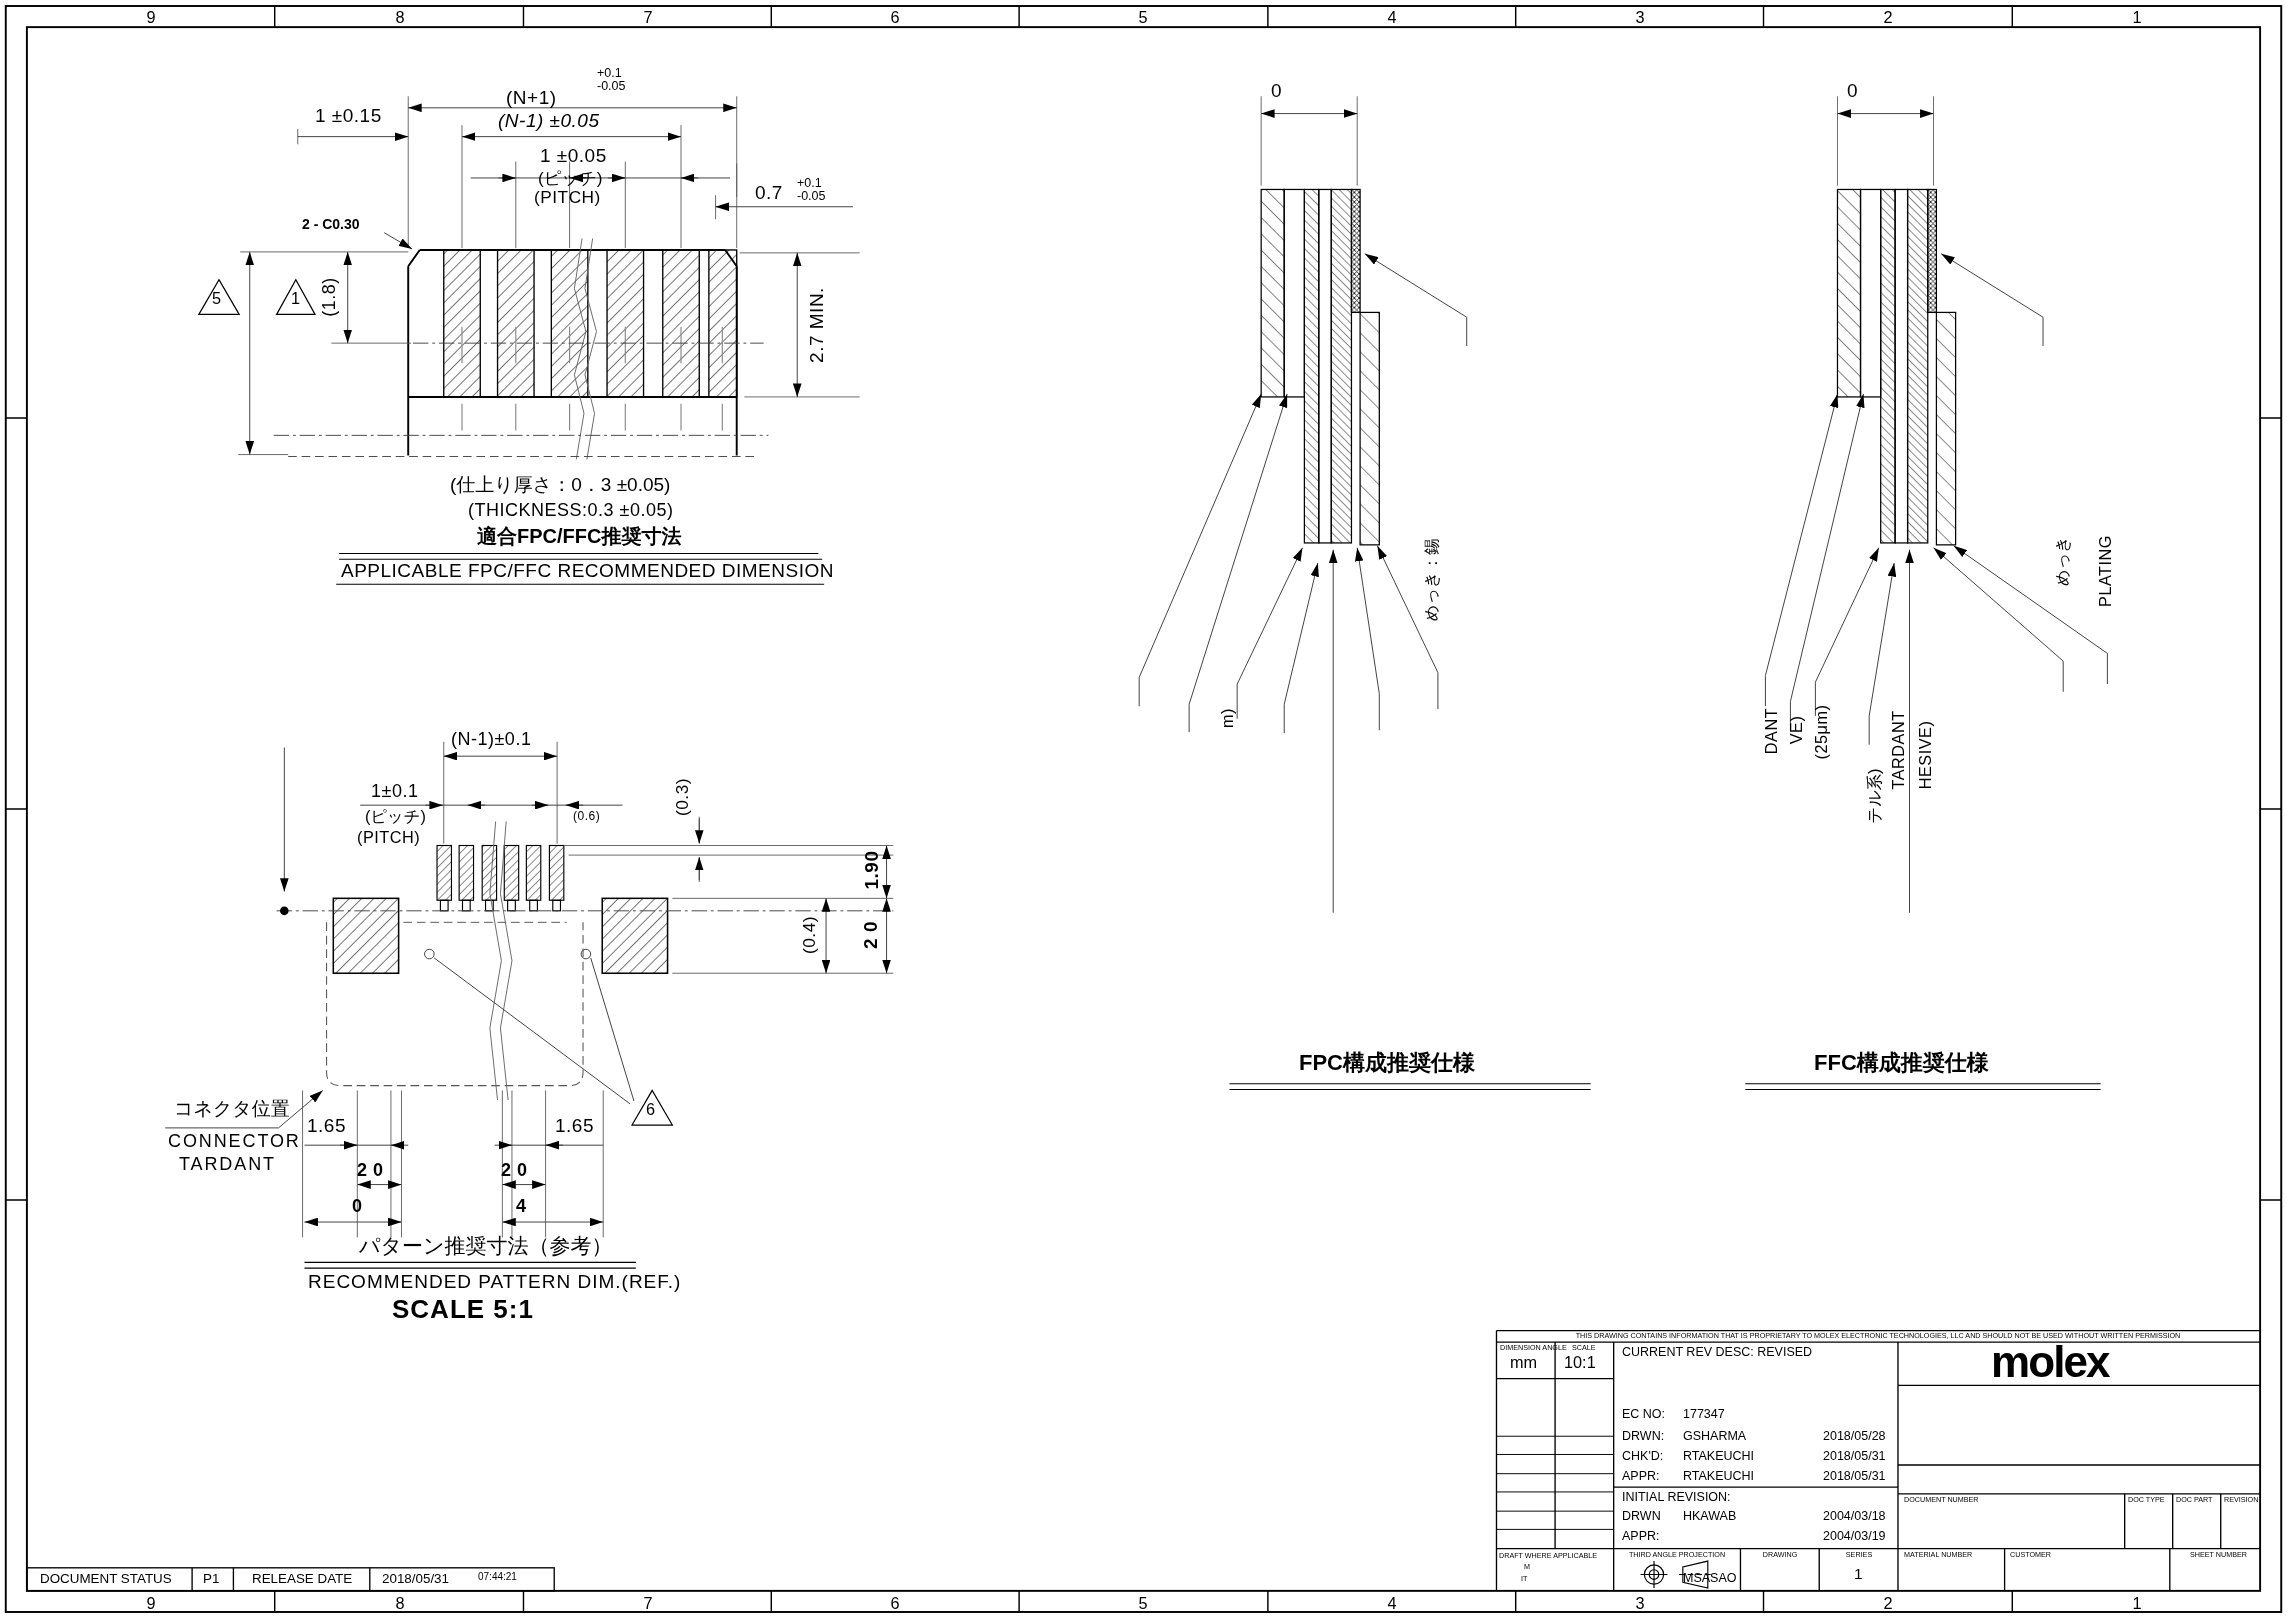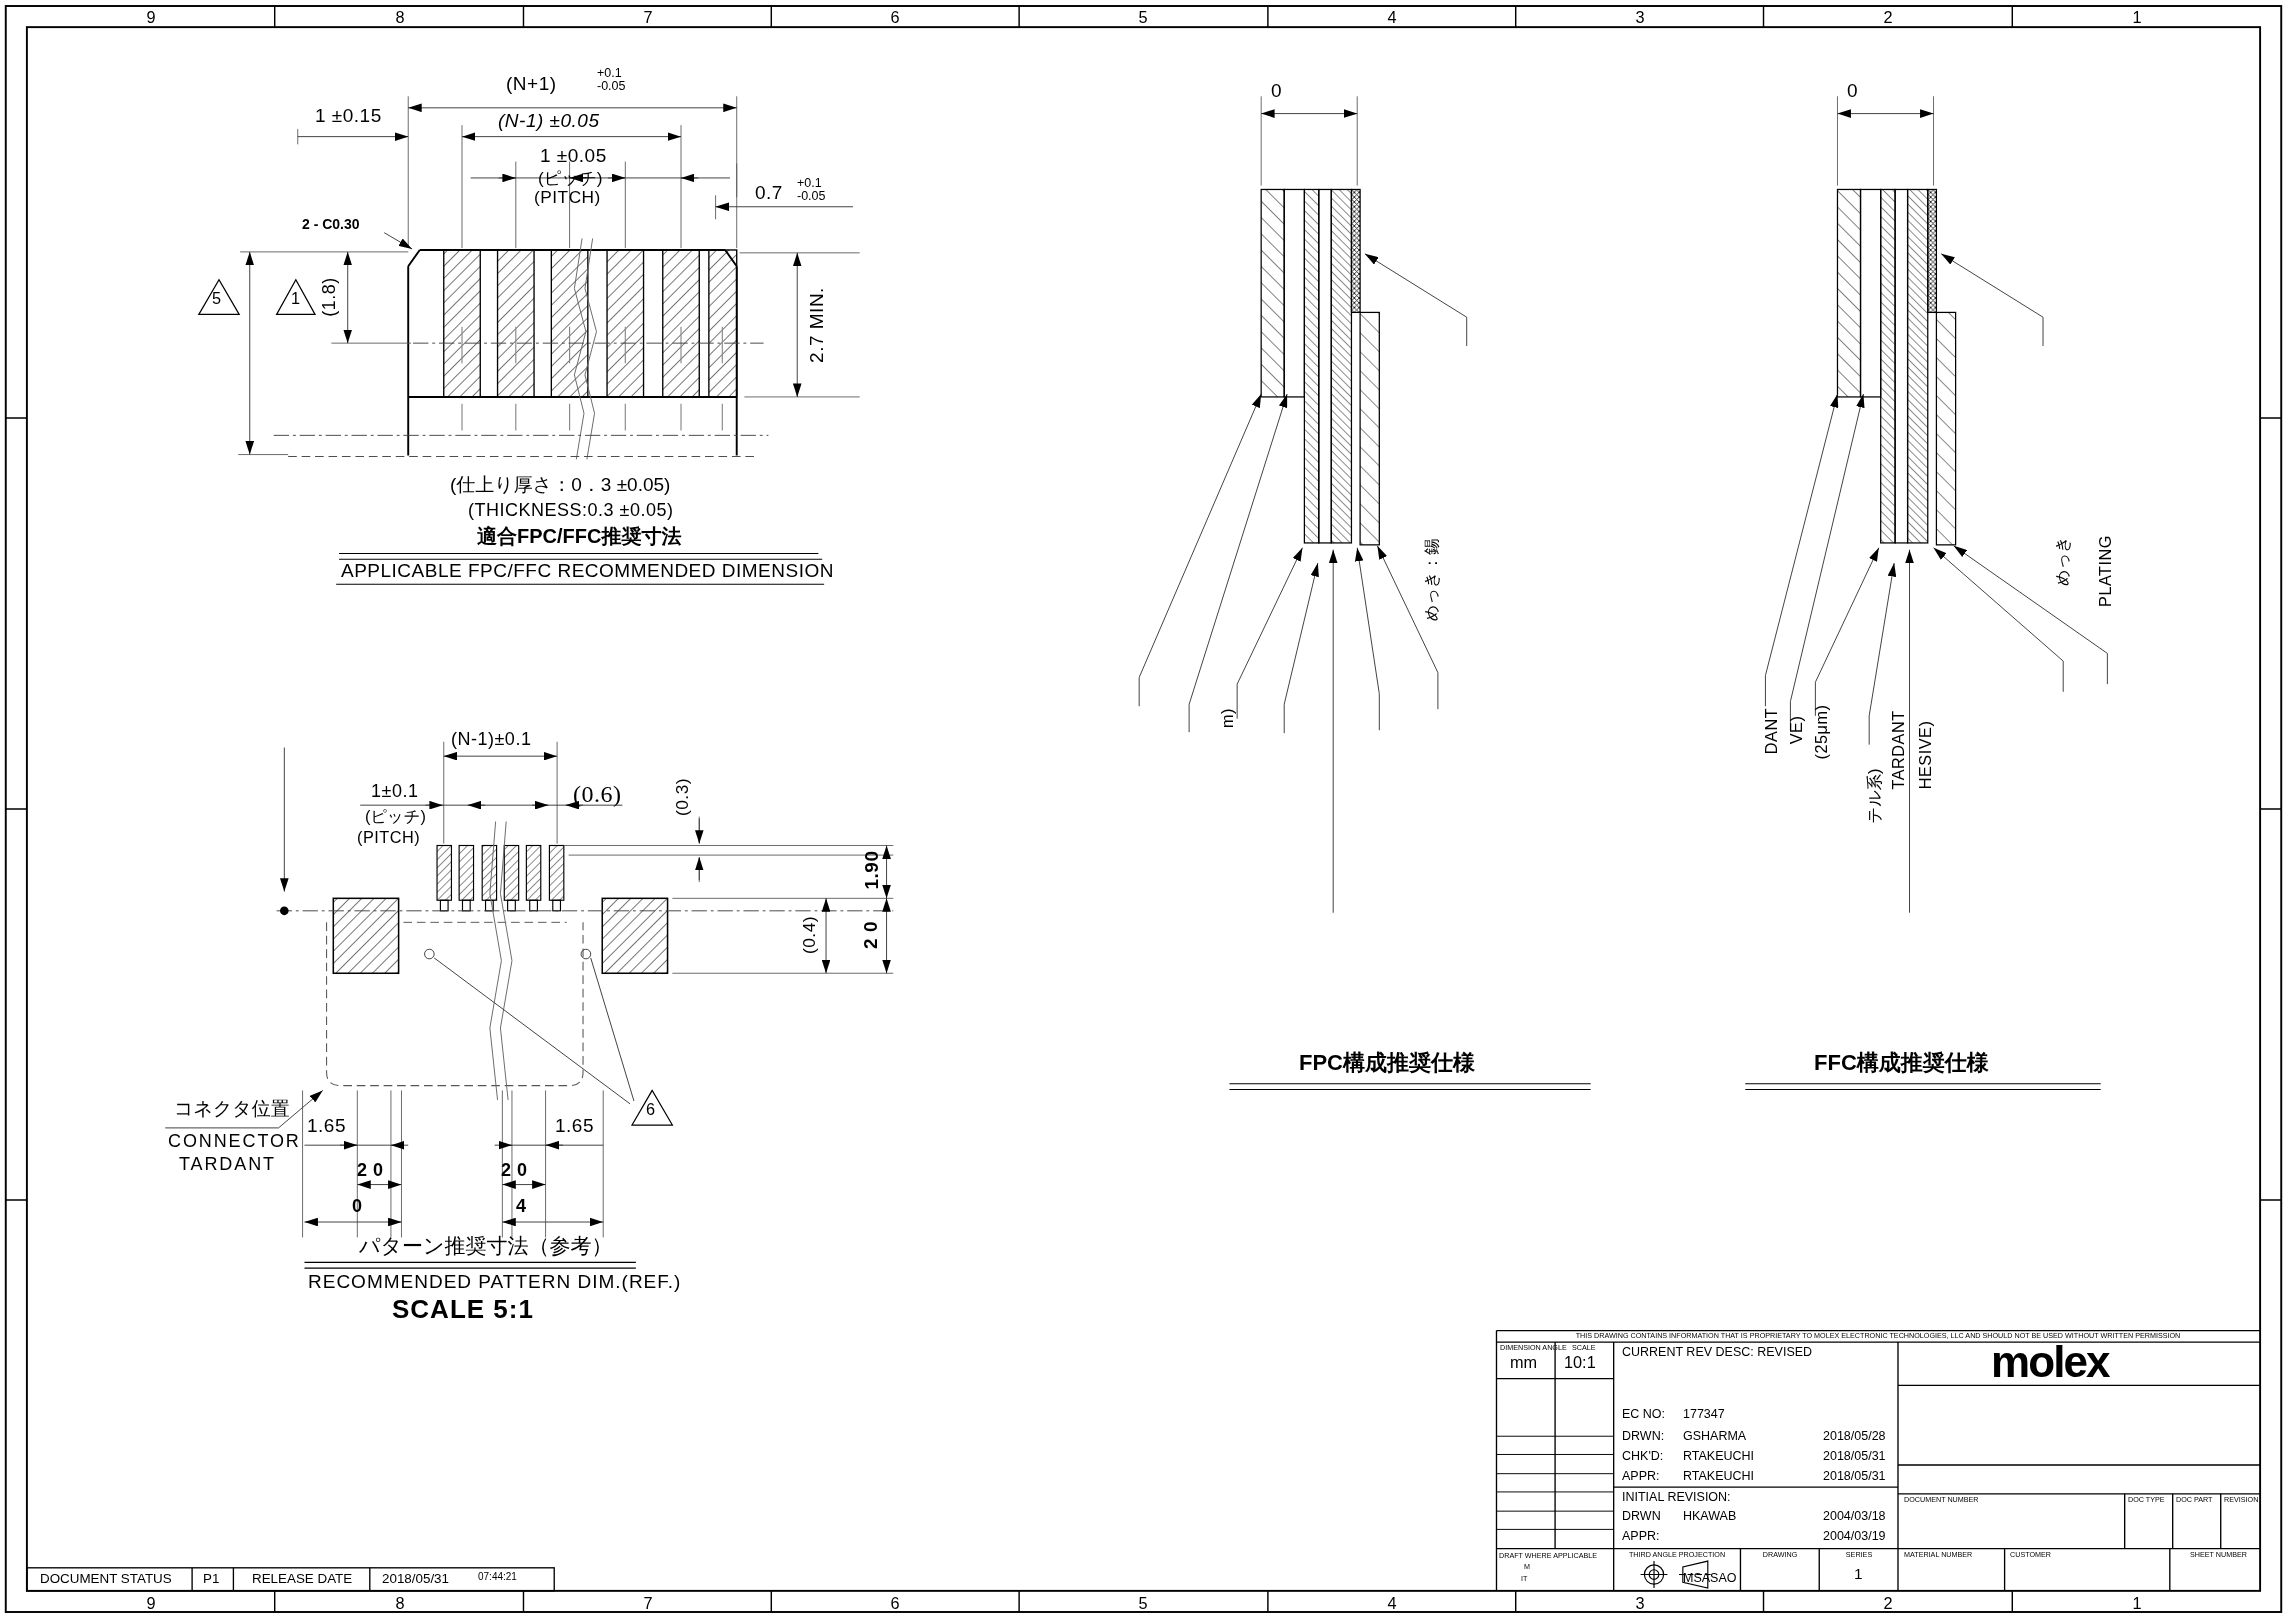--- a/index.html
+++ b/index.html
@@ -315,21 +315,21 @@
 <span class="zn" style="left:151px;top:1594px;">9</span>
 <span class="zn" style="left:400px;top:1594px;">8</span>
 <span class="zn" style="left:648px;top:1594px;">7</span>
 <span class="zn" style="left:895px;top:1594px;">6</span>
 <span class="zn" style="left:1143px;top:1594px;">5</span>
 <span class="zn" style="left:1392px;top:1594px;">4</span>
 <span class="zn" style="left:1640px;top:1594px;">3</span>
 <span class="zn" style="left:1888px;top:1594px;">2</span>
 <span class="zn" style="left:2137px;top:1594px;">1</span>
 
-<div class="lbl cad" style="left:506px;top:74px;font-size:19px;">(N+1)</div>
+<div class="lbl cad" style="left:506px;top:88px;font-size:19px;">(N+1)</div>
 <div class="tolstack" style="left:597px;top:67px;">
   <span>+0.1</span>
   <span>-0.05</span>
 </div>
 <div class="lbl cad" style="left:498px;top:111px;font-size:19px;font-style:italic;">(N-1) ±0.05</div>
 <div class="lbl cad" style="left:315px;top:106px;font-size:19px;">1 ±0.15</div>
 <div class="lbl cad" style="left:540px;top:146px;font-size:19px;">1 ±0.05</div>
 <div class="lbl" style="left:538px;top:169px;font-size:17.3px;">(ピッチ)</div>
 <div class="lbl cad" style="left:534px;top:188px;font-size:17.3px;">(PITCH)</div>
 <div class="lbl" style="left:302px;top:217px;font-size:14px;font-weight:bold;">2 - C0.30</div>
@@ -344,21 +344,21 @@
 <div class="lbl" style="left:291px;top:290px;font-size:16.3px;">1</div>
 <div class="lbl" style="left:450px;top:475px;font-size:19px;">(仕上り厚さ：0．3 ±0.05)</div>
 <div class="lbl cad" style="left:468px;top:501px;font-size:18px;">(THICKNESS:0.3 ±0.05)</div>
 <div class="lbl" style="left:477px;top:526px;font-size:20px;font-weight:bold;">適合FPC/FFC推奨寸法</div>
 <div class="lbl cad" style="left:341px;top:561px;font-size:19px;">APPLICABLE FPC/FFC RECOMMENDED DIMENSION</div>
 
 <div class="lbl cad" style="left:451px;top:730px;font-size:18px;">(N-1)±0.1</div>
 <div class="lbl cad" style="left:371px;top:782px;font-size:18px;">1±0.1</div>
 <div class="lbl" style="left:365px;top:808px;font-size:16.3px;">(ピッチ)</div>
 <div class="lbl cad" style="left:357px;top:829px;font-size:16.3px;">(PITCH)</div>
-<div class="lbl cad" style="left:573px;top:782px;font-size:24px;font-family:Liberation Serif, serif;">(0.6)</div>
+<div class="lbl cad" style="left:573px;top:810px;font-size:12px;">(0.6)</div>
 <div class="rot cad" style="left:683px;top:797px;font-size:17.3px;">(0.3)</div>
 <div class="rot cad" style="left:871px;top:870px;font-size:19px;font-weight:bold;">1.90</div>
 <div class="rot cad" style="left:870px;top:935px;font-size:19px;font-weight:bold;">2 0</div>
 <div class="rot cad" style="left:810px;top:935px;font-size:17.3px;">(0.4)</div>
 <div class="lbl" style="left:174px;top:1099px;font-size:19px;">コネクタ位置</div>
 <div class="lbl cad" style="left:168px;top:1132px;font-size:18px;letter-spacing:1.9px;">CONNECTOR</div>
 <div class="lbl cad" style="left:179px;top:1155px;font-size:18px;letter-spacing:1.9px;">TARDANT</div>
 <div class="lbl cad" style="left:307px;top:1116px;font-size:19px;">1.65</div>
 <div class="lbl cad" style="left:555px;top:1116px;font-size:19px;">1.65</div>
 <div class="lbl cad" style="left:357px;top:1161px;font-size:18px;font-weight:bold;">2 0</div>

